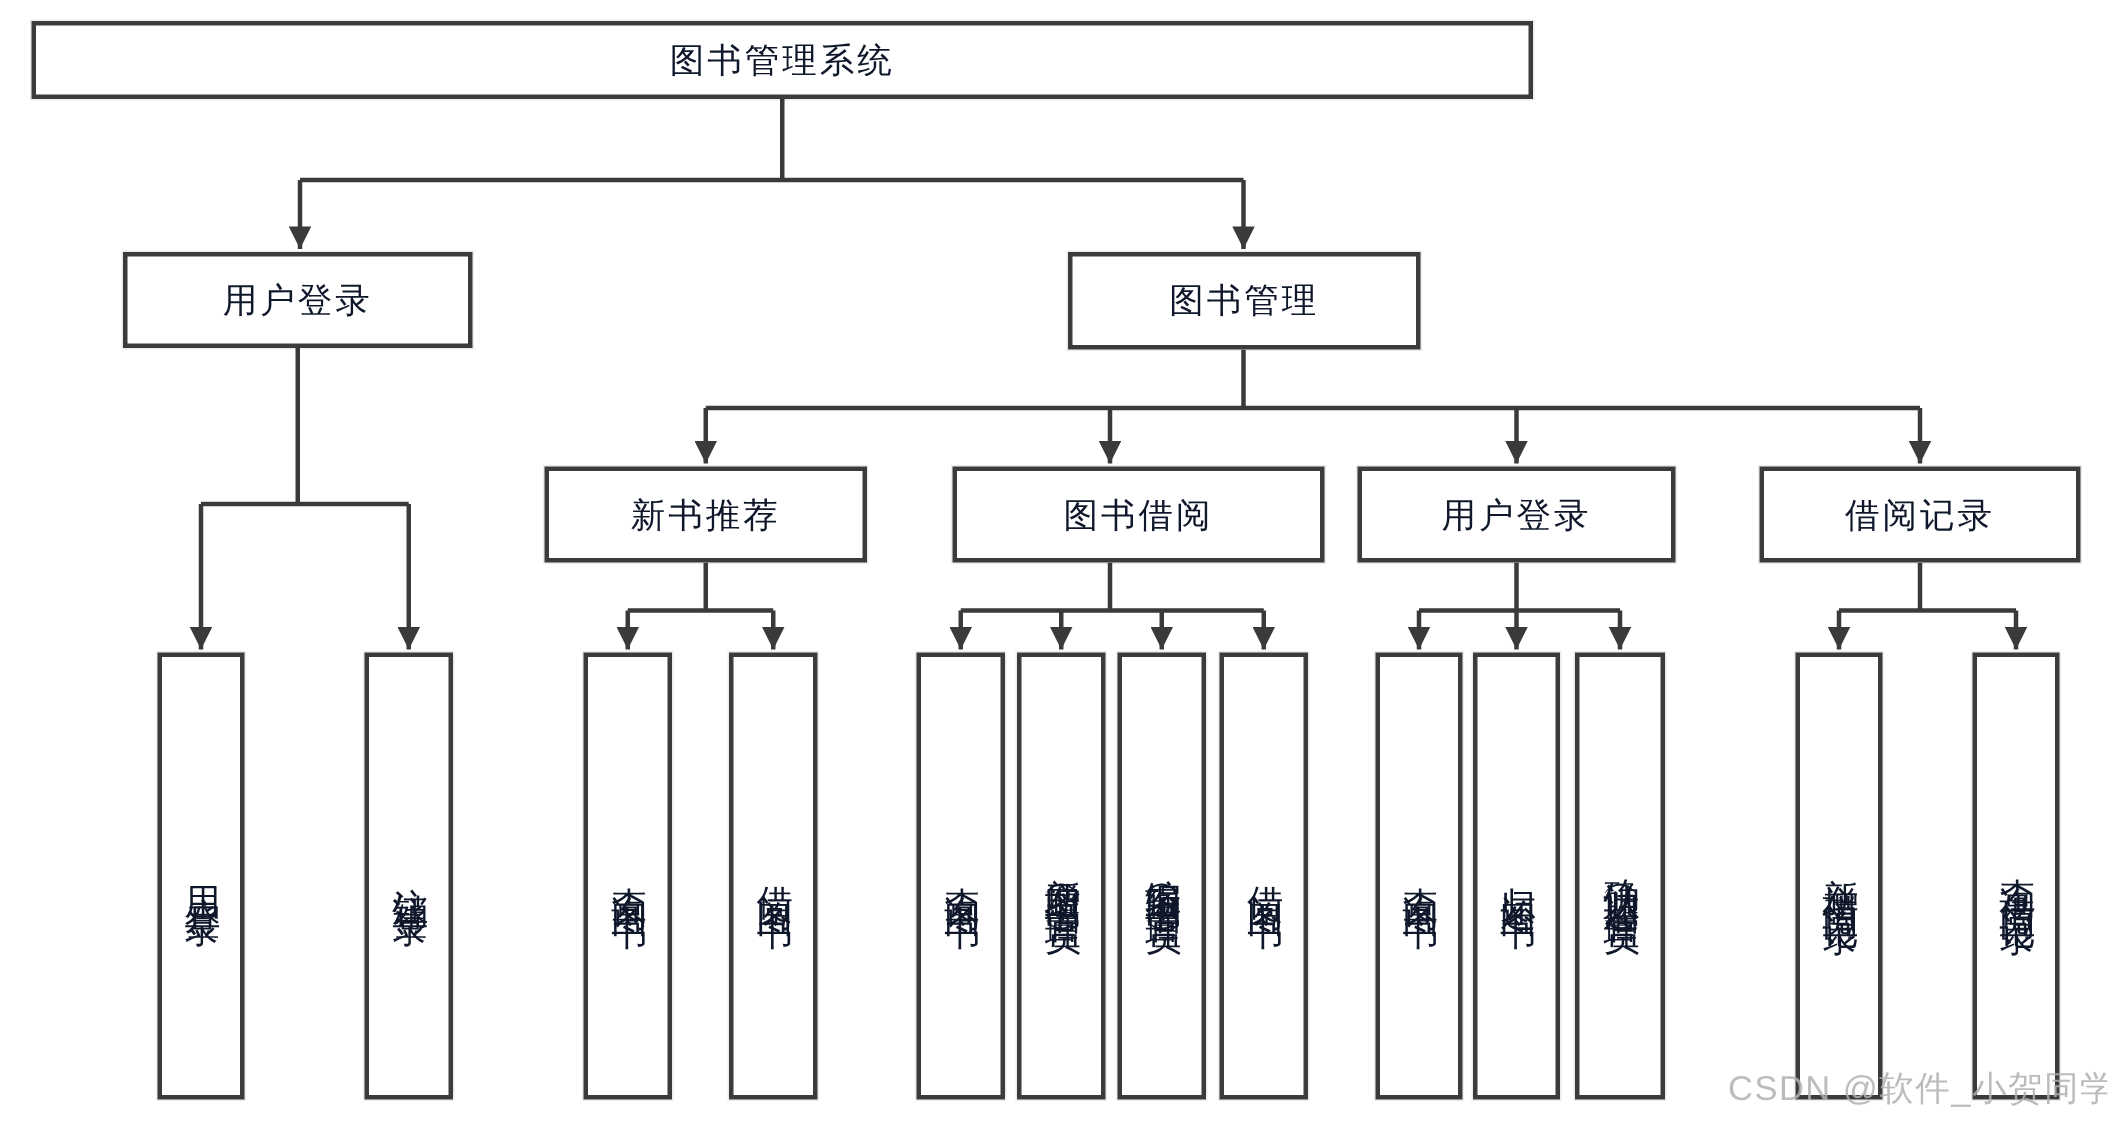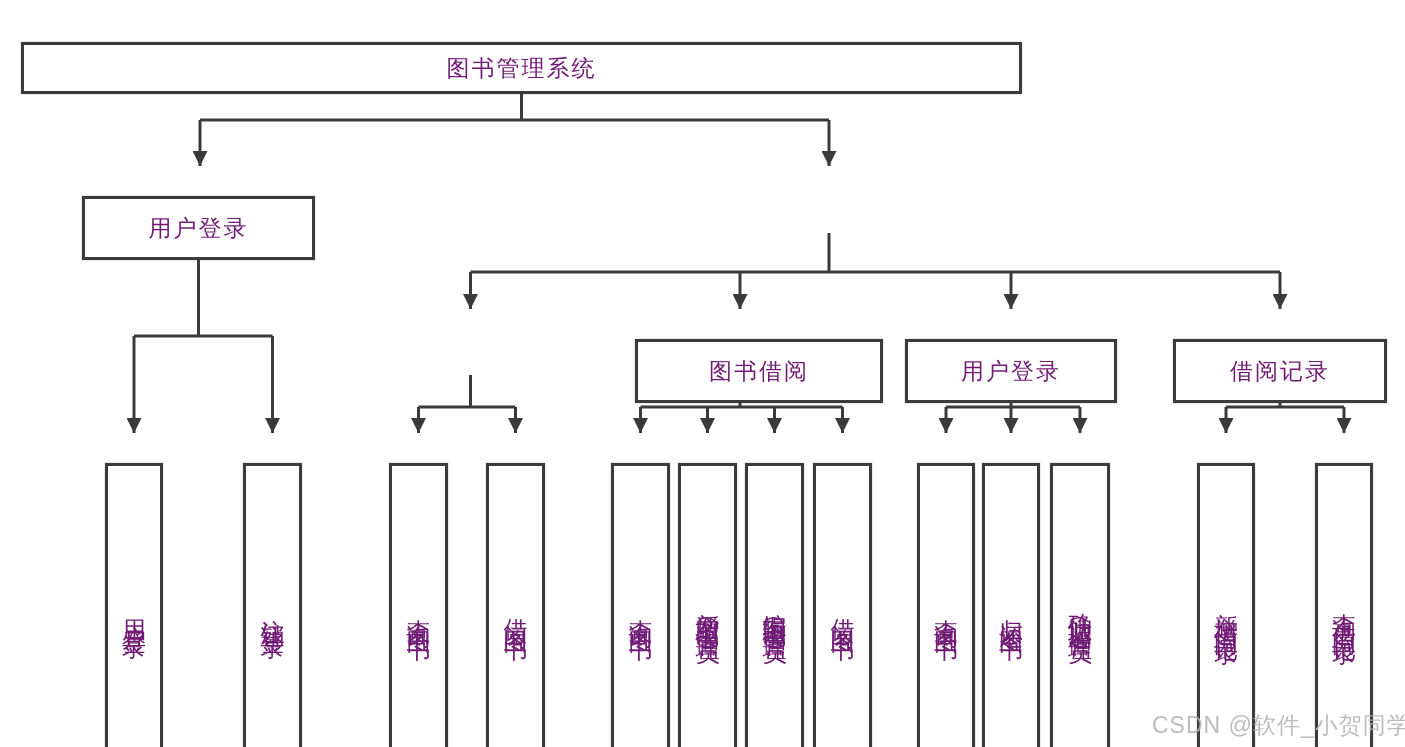--- a/index.html
+++ b/index.html
@@ -8,26 +8,25 @@
     width:1405px;height:747px;
     background:#ffffff;
     font-family:"Liberation Sans", sans-serif;
     overflow:hidden;
   }
   .node{
     position:absolute;
     box-sizing:border-box;
     border:3px solid #3b3b3b;
     background:#ffffff;
-    color:#701a75;
+    color:#0f172a;
     display:flex;
     align-items:center;
     justify-content:center;
     box-shadow:0 0 0 1px rgba(0,0,0,0.08);
-    margin-top:28px;
   }
   .hnode{ 
     font-size:23px;
     letter-spacing:2px;
     white-space:nowrap;
   }
   .vnode{ 
     writing-mode:vertical-rl;
     text-orientation:mixed;
     font-size:24px;
@@ -98,21 +97,23 @@
     <line class="wire" x1="1080" y1="407" x2="1080" y2="433" marker-end="url(#ah)"></line>
 
     <path class="wire" d="M1280 375 V407 M1226 407 H1344"></path>
     <line class="wire" x1="1226" y1="407" x2="1226" y2="433" marker-end="url(#ah)"></line>
     <line class="wire" x1="1344" y1="407" x2="1344" y2="433" marker-end="url(#ah)"></line>
   </svg>
 
   <div class="node hnode" style="left:21px;top:14px;width:1001px;height:52px;">图书管理系统</div>
 
   <div class="node hnode" style="left:82px;top:168px;width:233px;height:64px;">用户登录</div>
+  <div class="node hnode" style="left:712px;top:168px;width:235px;height:65px;">图书管理</div>
 
+  <div class="node hnode" style="left:363px;top:311px;width:215px;height:64px;">新书推荐</div>
   <div class="node hnode" style="left:635px;top:311px;width:248px;height:64px;">图书借阅</div>
   <div class="node hnode" style="left:905px;top:311px;width:212px;height:64px;">用户登录</div>
   <div class="node hnode" style="left:1173px;top:311px;width:214px;height:64px;">借阅记录</div>
 
   <div class="node vnode" style="left:105px;top:435px;width:58px;height:298px;">用户登录</div>
   <div class="node vnode" style="left:243px;top:435px;width:59px;height:298px;">注销登录</div>
 
   <div class="node vnode" style="left:389px;top:435px;width:59px;height:298px;">查询图书</div>
   <div class="node vnode" style="left:486px;top:435px;width:59px;height:298px;">借阅图书</div>
 

